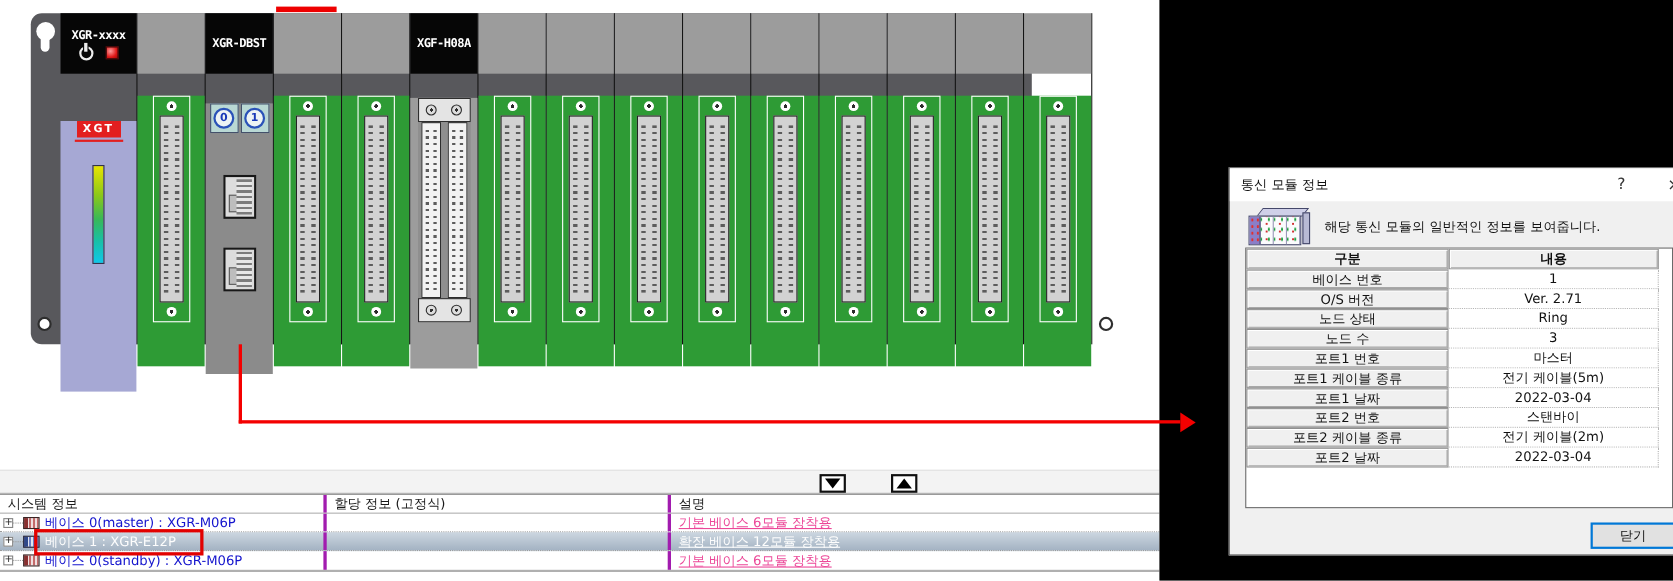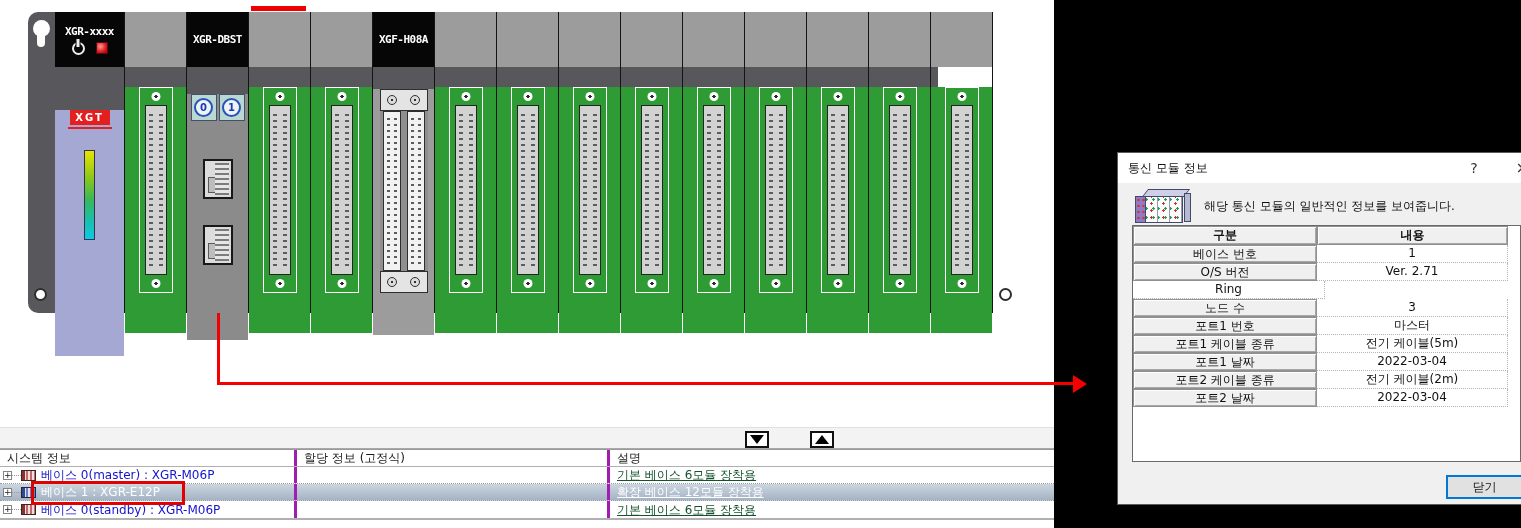--- a/index.html
+++ b/index.html
@@ -120,21 +120,21 @@
                 font-size:9px; line-height:6px; text-align:center; color:#222; flex:0 0 auto; cursor:pointer; }
   .tree-dots { width:9px; border-top:1px dotted #9a9a9a; flex:0 0 auto; }
   .mod-icon { width:15px; height:11px; margin-right:5px; border:1px solid #3a2424; flex:0 0 auto;
       background:linear-gradient(90deg,#8a3030 0 3px,rgba(0,0,0,0) 3px),
                  repeating-linear-gradient(90deg,#c46a6a 0 2px,#efdfdf 2px 4px); }
   .sys-row.sel .mod-icon { border-color:#24243a;
       background:linear-gradient(90deg,#30498a 0 3px,rgba(0,0,0,0) 3px),
                  repeating-linear-gradient(90deg,#6a7ec4 0 2px,#dfe3ef 2px 4px); }
   .tree-link { color:#1414cd; cursor:pointer; }
   .sys-row.sel .tree-link { color:#fdfdfd; }
-  .desc-link { color:#14532d; text-decoration:underline; padding-left:7px; }
+  .desc-link { color:#ec4899; text-decoration:underline; padding-left:7px; }
   .sys-row.sel .desc-link { color:#fdfdfd; }
   #red-box { position:absolute; left:31px; top:31px; width:154px; height:24px;
              border:3px solid #e20000; z-index:6; pointer-events:none; }
 
   
   #dialog { position:absolute; left:1093px; top:152px; width:426px; height:353px;
             background:#f0f0f0; border:1px solid #5a5a5a; z-index:10; font-size:12px; color:#111;margin-left:24px; }
   #dlg-titlebar { position:relative; height:30px; background:#fff; }
   #dlg-title { position:absolute; left:10px; top:0; line-height:30px; }
   .cap-btn { position:absolute; top:0; width:36px; height:30px; text-align:center; line-height:30px;
@@ -451,39 +451,44 @@
       <div id="dlg-rows">
           <div class="dlg-row">
     <div class="cell-raised">베이스 번호</div>
     <div class="cell-value">1</div>
   </div>
           <div class="dlg-row">
     <div class="cell-raised">O/S 버전</div>
     <div class="cell-value">Ver. 2.71</div>
   </div>
           <div class="dlg-row">
+    <div class="cell-raised">노드 상태</div>
     <div class="cell-value">Ring</div>
   </div>
           <div class="dlg-row">
     <div class="cell-raised">노드 수</div>
     <div class="cell-value">3</div>
   </div>
           <div class="dlg-row">
     <div class="cell-raised">포트1 번호</div>
     <div class="cell-value">마스터</div>
   </div>
           <div class="dlg-row">
     <div class="cell-raised">포트1 케이블 종류</div>
     <div class="cell-value">전기 케이블(5m)</div>
   </div>
           <div class="dlg-row">
     <div class="cell-raised">포트1 날짜</div>
     <div class="cell-value">2022-03-04</div>
   </div>
           <div class="dlg-row">
+    <div class="cell-raised">포트2 번호</div>
+    <div class="cell-value">스탠바이</div>
+  </div>
+          <div class="dlg-row">
     <div class="cell-raised">포트2 케이블 종류</div>
     <div class="cell-value">전기 케이블(2m)</div>
   </div>
           <div class="dlg-row">
     <div class="cell-raised">포트2 날짜</div>
     <div class="cell-value">2022-03-04</div>
   </div>
         </div>
     </div>
 

